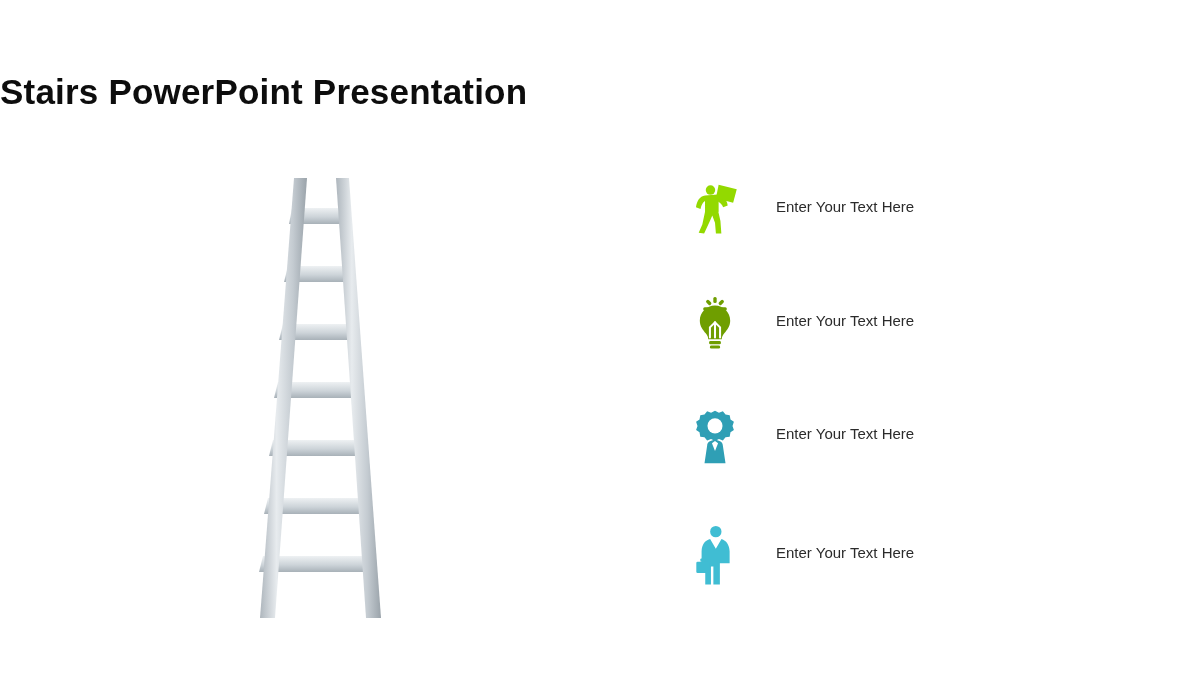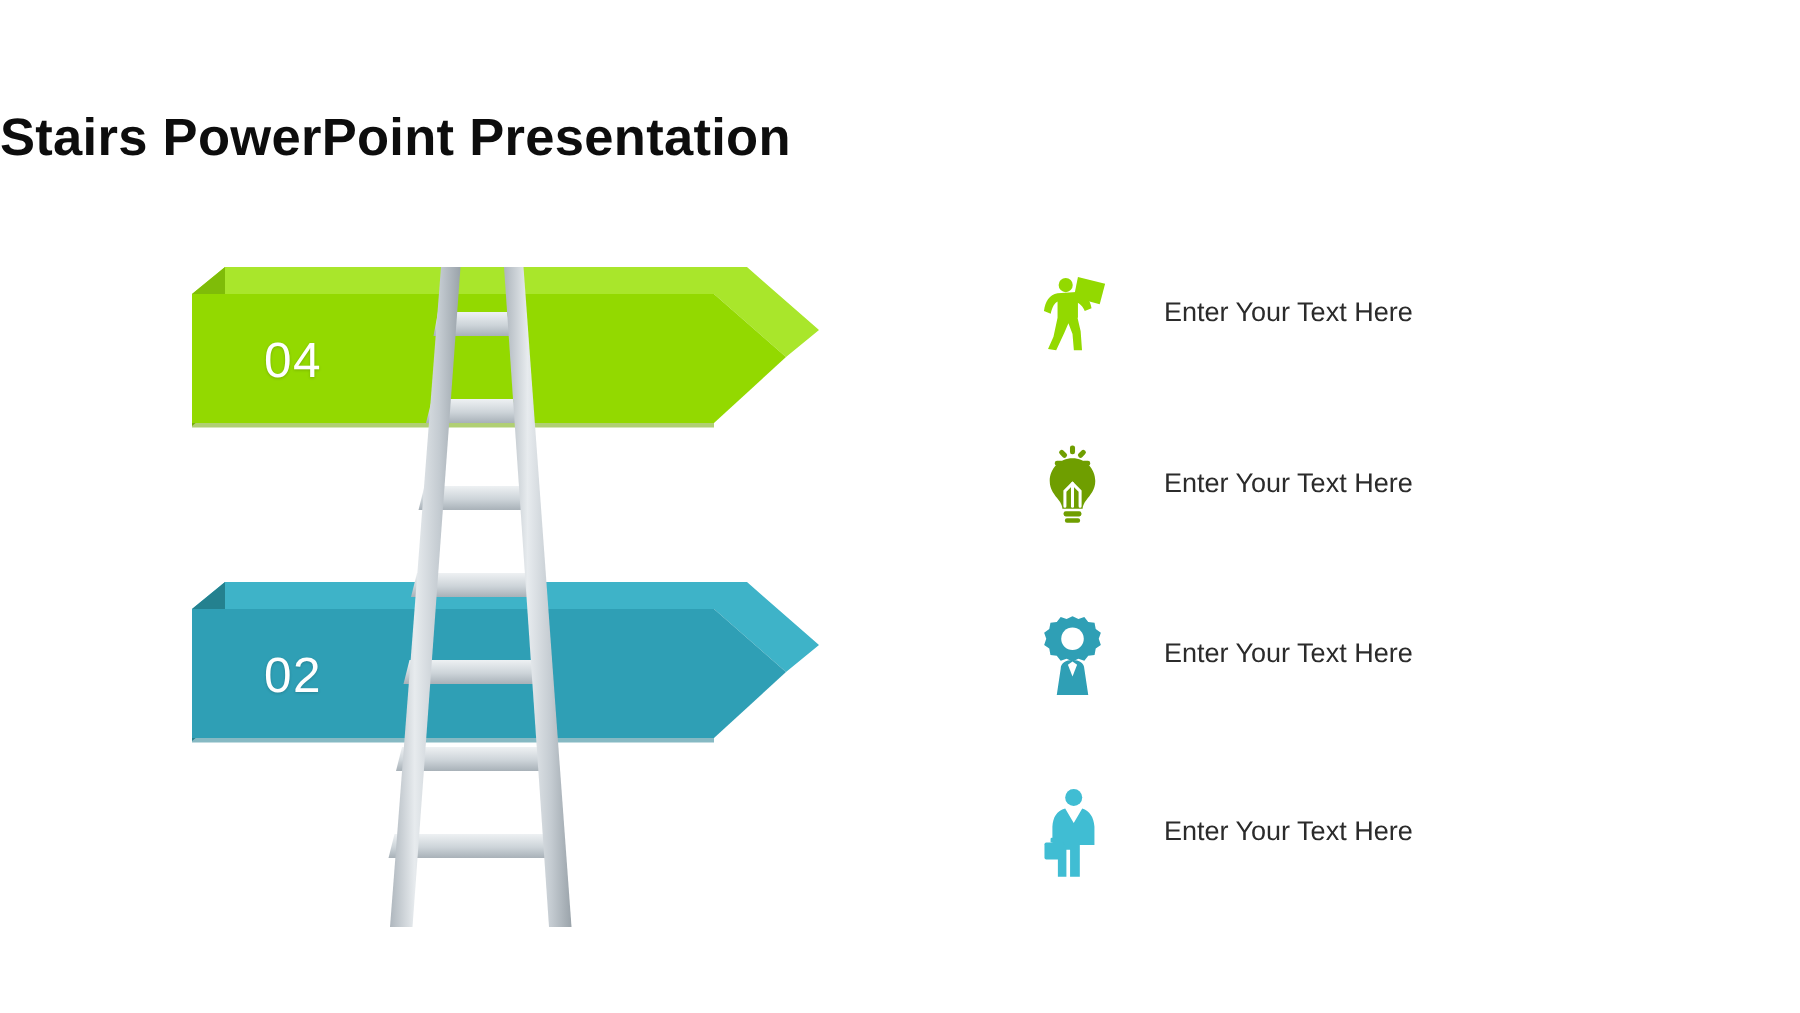--- a/index.html
+++ b/index.html
@@ -76,57 +76,35 @@
     width: 70px;
     height: 80px;
     display: flex;
     align-items: center;
     justify-content: center;
   }
   .row .row-text {
     position: absolute;
     left: 116px;
     top: 28px;
-    font-size: 18px;
+    font-size: 15px;
     color: #2b2b2b;
     font-family: "Liberation Sans", sans-serif;
     white-space: nowrap;
   }
 </style>
 </head>
 <body>
 
 <div id="slide">
 
   <div id="title">Stairs PowerPoint Presentation</div>
 
-  <div class="step" style="top:178px;">
-    <svg width="420" height="125" viewBox="0 0 420 125">
-
-      <polygon points="0,18 22,0 370,0 418,42 396,60 348,18" fill="#a9e62b"></polygon>
-
-      <polygon points="0,18 22,0 22,88 0,106" fill="#7fbc08"></polygon>
-
-      <polygon points="0,18 348,18 396,60 348,104 0,104" fill="#93d900"></polygon>
-
-      <polygon points="0,104 348,104 348,107 0,107" fill="#6fa800" opacity="0.55"></polygon>
-    </svg>
-    <div class="num" style="left:48px; top:43px;">04</div>
-  </div>
-
-
-  <div class="step" style="top:388px;">
-    <svg width="420" height="125" viewBox="0 0 420 125">
-      <polygon points="0,18 22,0 370,0 418,42 396,60 348,18" fill="#3eb3c8"></polygon>
-      <polygon points="0,18 22,0 22,88 0,106" fill="#24818f"></polygon>
-      <polygon points="0,18 348,18 396,60 348,104 0,104" fill="#2f9fb5"></polygon>
-      <polygon points="0,104 348,104 348,107 0,107" fill="#237f92" opacity="0.55"></polygon>
-    </svg>
-    <div class="num" style="left:48px; top:43px;">02</div>
-  </div>
+
+
 
 
   <div id="ladder">
     <svg width="200" height="450" viewBox="0 0 200 450">
       <defs>
         <linearGradient id="railGrad" x1="0" y1="0" x2="1" y2="0">
           <stop offset="0%" stop-color="#aeb6bd"></stop>
           <stop offset="35%" stop-color="#e7ebee"></stop>
           <stop offset="70%" stop-color="#c4cbd1"></stop>
           <stop offset="100%" stop-color="#9aa3aa"></stop>

